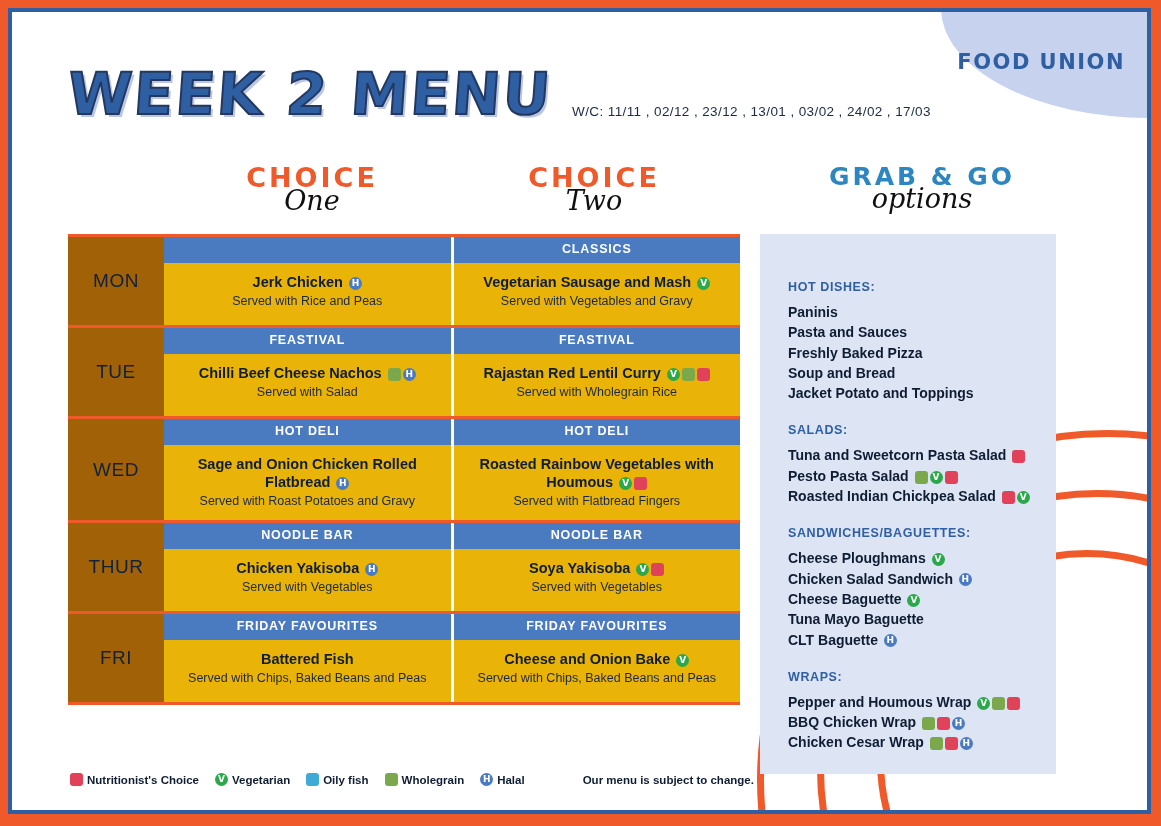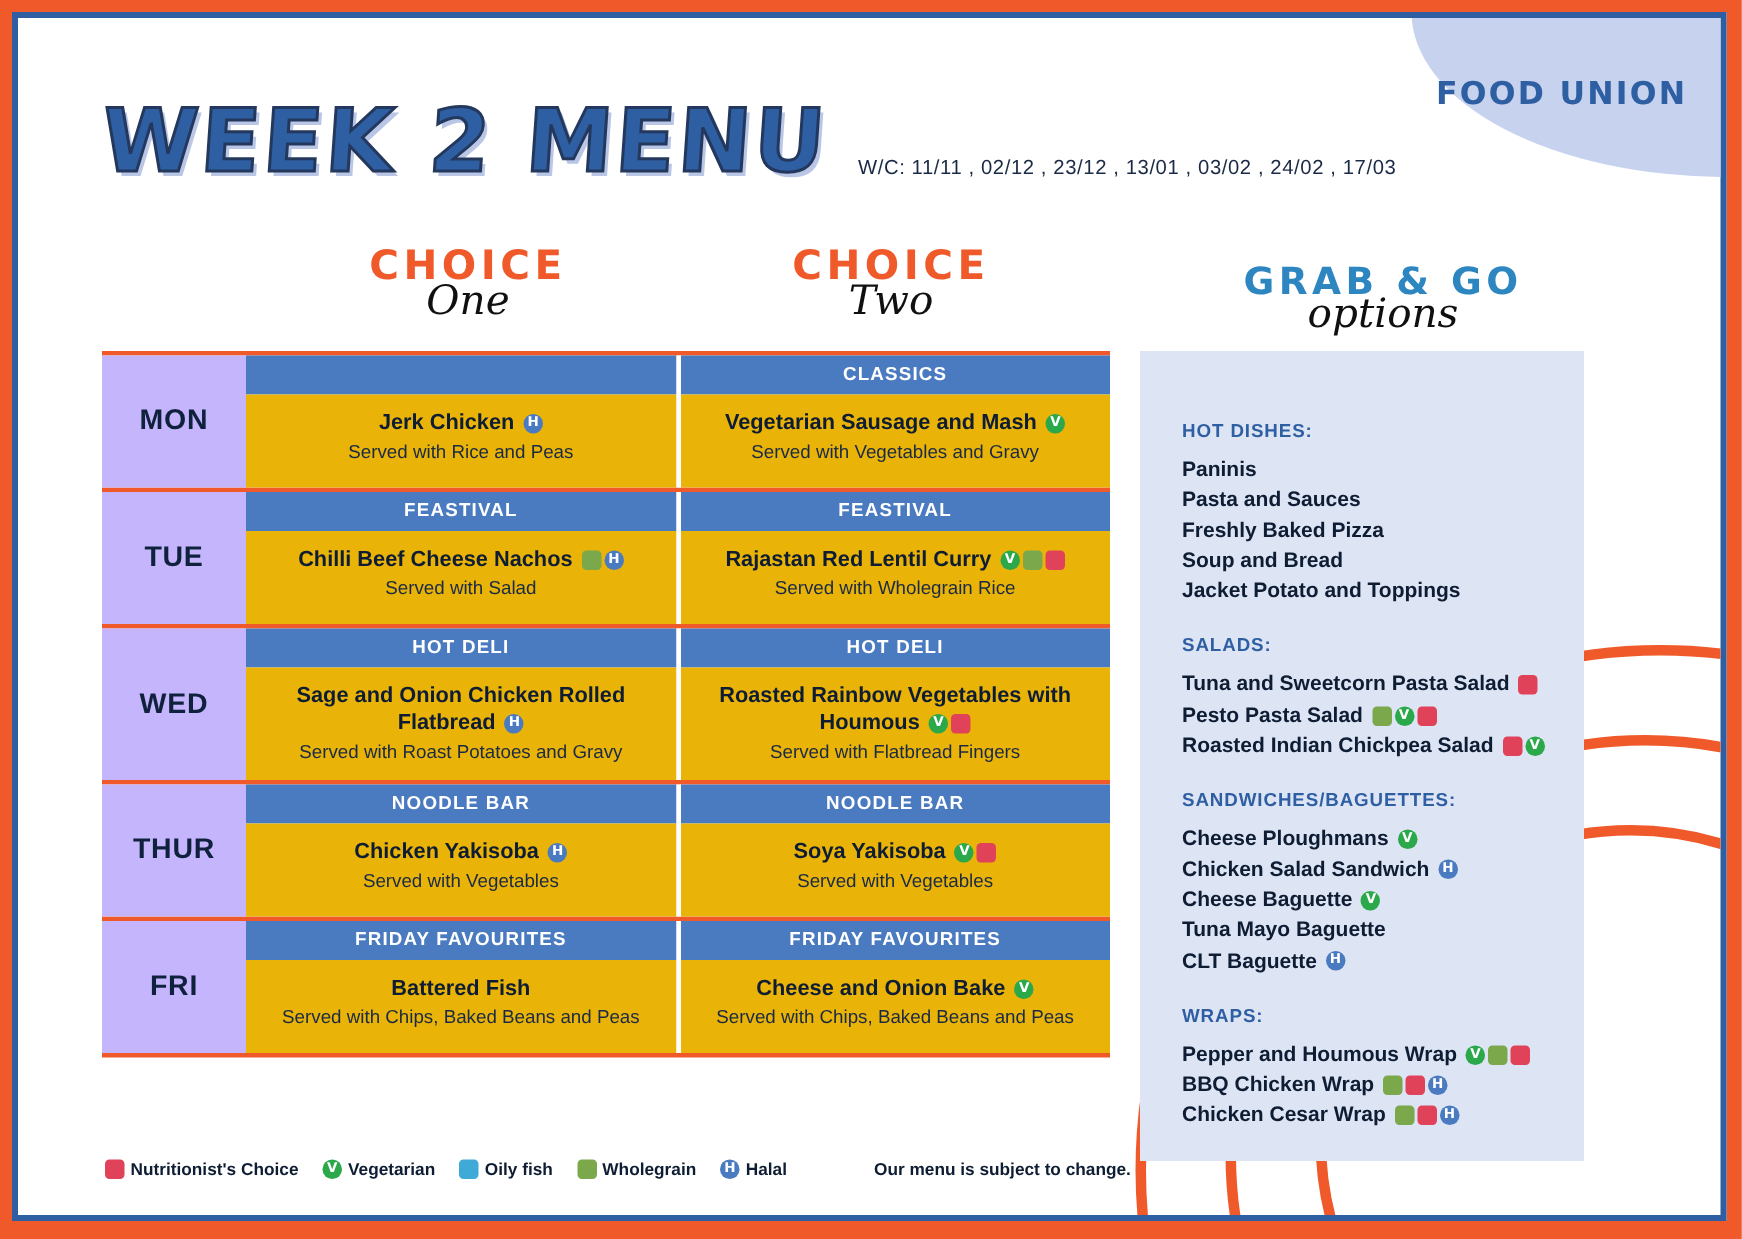--- a/index.html
+++ b/index.html
@@ -81,36 +81,36 @@
     font-family: "DejaVu Sans", sans-serif;
   }
   .colhead .line2 {
     font-size: 27px; font-style: italic; font-family: "DejaVu Serif", serif;
     color: #101010; margin-top: -8px;
   }
   .ch1 { left: 180px; top: 150px; width: 240px; }
   .ch1 .line1 { color: #f05a2a; }
   .ch2 { left: 462px; top: 150px; width: 240px; }
   .ch2 .line1 { color: #f05a2a; }
-  .ch3 { left: 760px; top: 150px; width: 300px; margin-top: 11px; }
+  .ch3 { left: 760px; top: 150px; width: 300px; }
   .ch3 .line1 { color: #2e86c1; font-size: 25px; }
 
   
   .grid {
     position: absolute;
     left: 56px; top: 222px;
     width: 672px;
   }
   .dayrow { display: flex; border-top: 3px solid #f05a2a; }
   .dayrow:last-child { border-bottom: 3px solid #f05a2a; }
   .daycell {
     width: 96px;
-    background: #c4b5fd;
+    background: #a16207;
     display: flex; align-items: center; justify-content: center;
-    font-size: 19px; font-weight: bold; color: #10213d;
+    font-size: 19px; font-weight: normal; color: #10213d;
     letter-spacing: .5px;
   }
   .choices { flex: 1; display: flex; }
   .choicecol { flex: 1; }
   .choicecol + .choicecol { border-left: 3px solid #ffffff; }
   .cat {
     background: #4a7bc0; color: #fff;
     text-align: center; font-size: 12.5px; font-weight: bold;
     letter-spacing: .8px; padding: 5px 0 5px;
     height: 26px;

